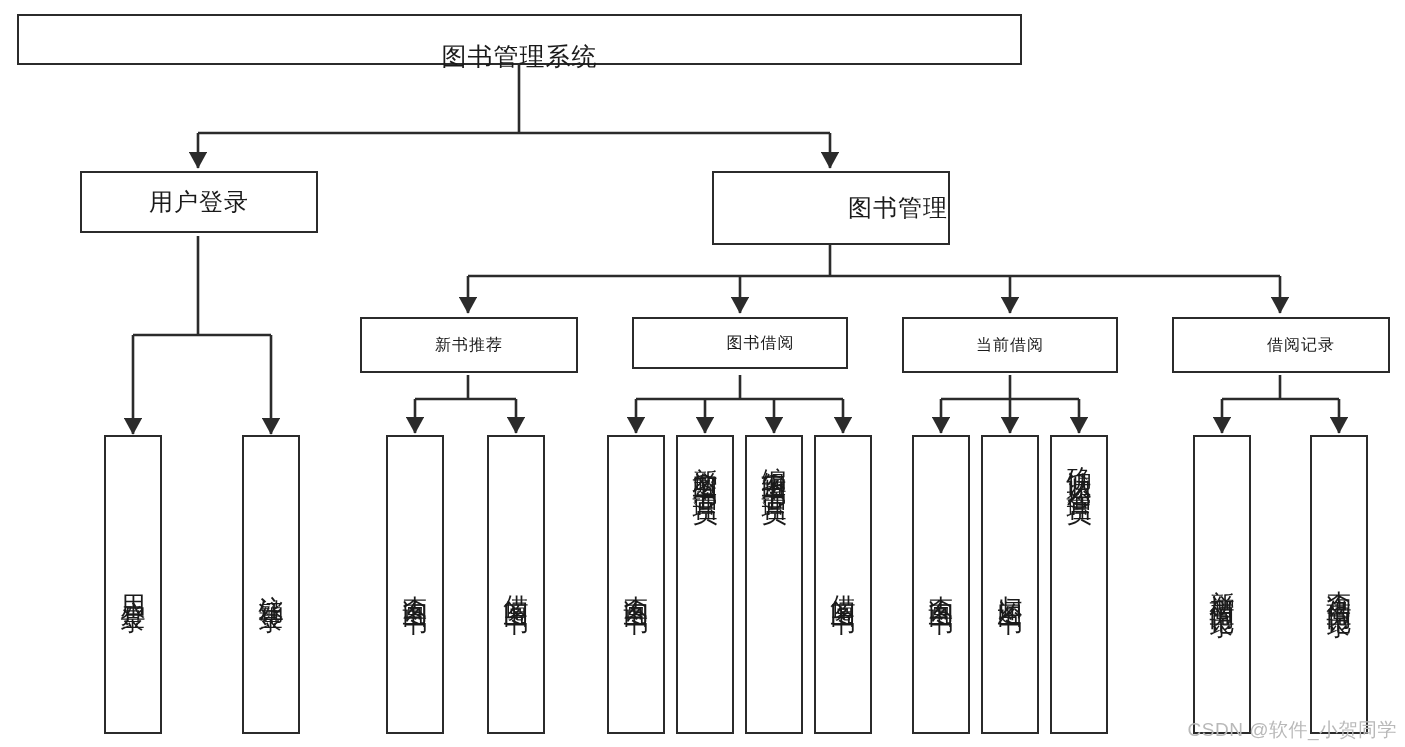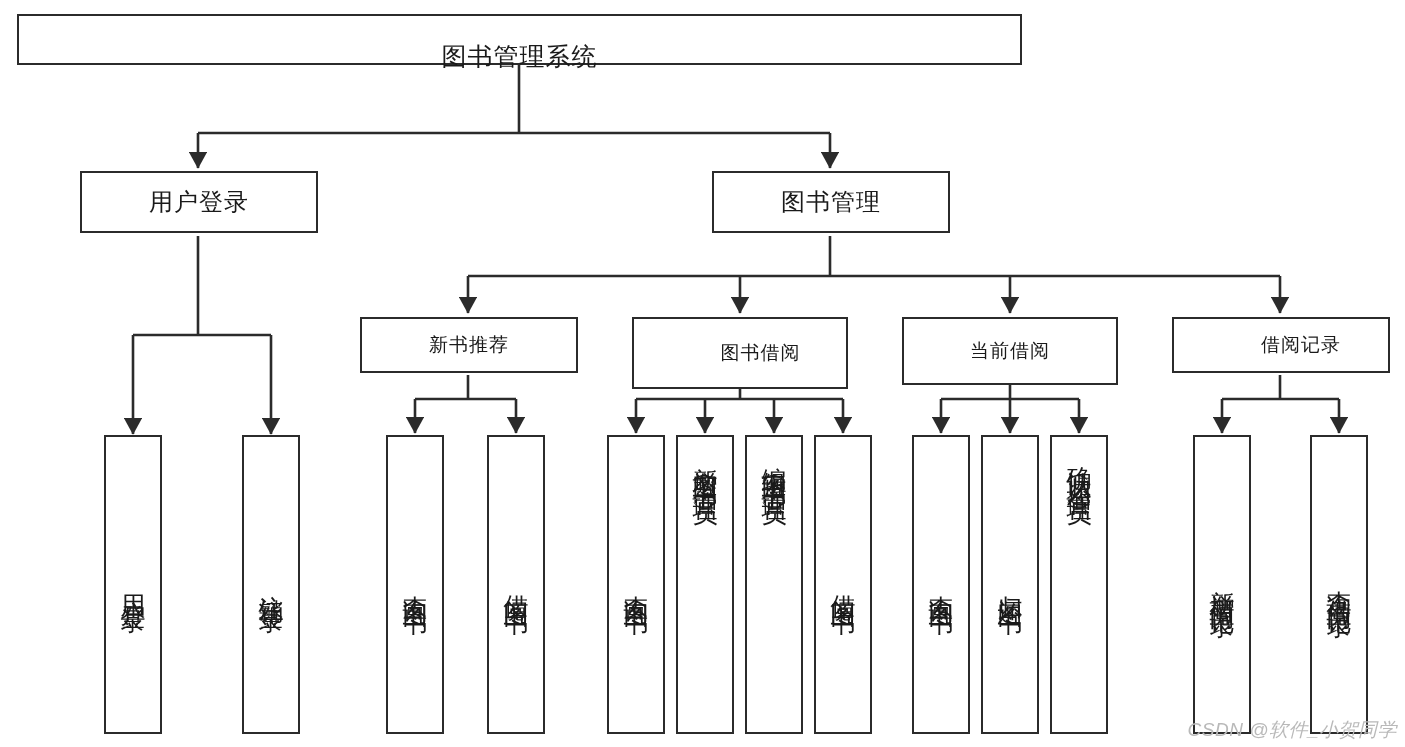--- a/index.html
+++ b/index.html
@@ -39,21 +39,21 @@
     z-index: 2;
   }
   .node-label {
     display: block;
     line-height: 1.12;
     letter-spacing: 1px;
     white-space: nowrap;
   }
   .lvl0 .node-label { font-size: 25px; margin-top: 32px; }
   .lvl1 .node-label { font-size: 24px; }
-  .lvl2 .node-label { font-size: 19px; }
+  .lvl2 .node-label { font-size: 16px; }
   
   .leaf .node-label {
     writing-mode: vertical-rl;
     text-orientation: upright;
     font-size: 25px;
     letter-spacing: 5px;
     line-height: 1;
   }
   .leaf {
     align-items: flex-start;
@@ -62,21 +62,20 @@
   .leaf.centered { align-items: center; padding-top: 0; }
   .watermark {
     position: absolute;
     right: 8px;
     bottom: 4px;
     font-size: 19px;
     color: #b9b9b9;
     white-space: nowrap;
     z-index: 5;
     letter-spacing: 0.5px;
-    font-style: italic;
   }
 </style>
 </head>
 <body>
 
 <div id="diagram">
 
   <svg id="edges" viewBox="0 0 1405 747" width="1405" height="747" xmlns="http://www.w3.org/2000/svg">
     <defs>
       <marker id="arrow" viewBox="0 0 12 12" refX="10.5" refY="6" markerWidth="7" markerHeight="7" orient="auto-start-reverse">
@@ -128,33 +127,33 @@
   </svg>
 
   <div class="node lvl0" style="left:17px; top:14px; width:1005px; height:51px;">
     <span class="node-label">图书管理系统</span>
   </div>
 
   <div class="node lvl1" style="left:80px; top:171px; width:238px; height:62px;">
     <span class="node-label">用户登录</span>
   </div>
 
-  <div class="node lvl1" style="left:712px; top:171px; width:238px; height:62px;">
+  <div class="node lvl1" style="left:712px; top:171px; width:238px; height:74px;justify-content:flex-end;">
     <span class="node-label">图书管理</span>
   </div>
 
   <div class="node lvl2" style="left:360px; top:317px; width:218px; height:56px;">
     <span class="node-label">新书推荐</span>
   </div>
 
-  <div class="node lvl2" style="left:632px; top:317px; width:216px; height:72px;padding-left:41px;">
+  <div class="node lvl2" style="left:632px; top:317px; width:216px; height:52px;padding-left:41px;">
     <span class="node-label">图书借阅</span>
   </div>
 
-  <div class="node lvl2" style="left:902px; top:317px; width:216px; height:68px;">
+  <div class="node lvl2" style="left:902px; top:317px; width:216px; height:56px;">
     <span class="node-label">当前借阅</span>
   </div>
 
   <div class="node lvl2" style="left:1172px; top:317px; width:218px; height:56px;padding-left:40px;">
     <span class="node-label">借阅记录</span>
   </div>
 
   <div class="node leaf centered" style="left:104px; top:435px; width:58px; height:299px;">
     <span class="node-label">用户登录</span>
   </div>

